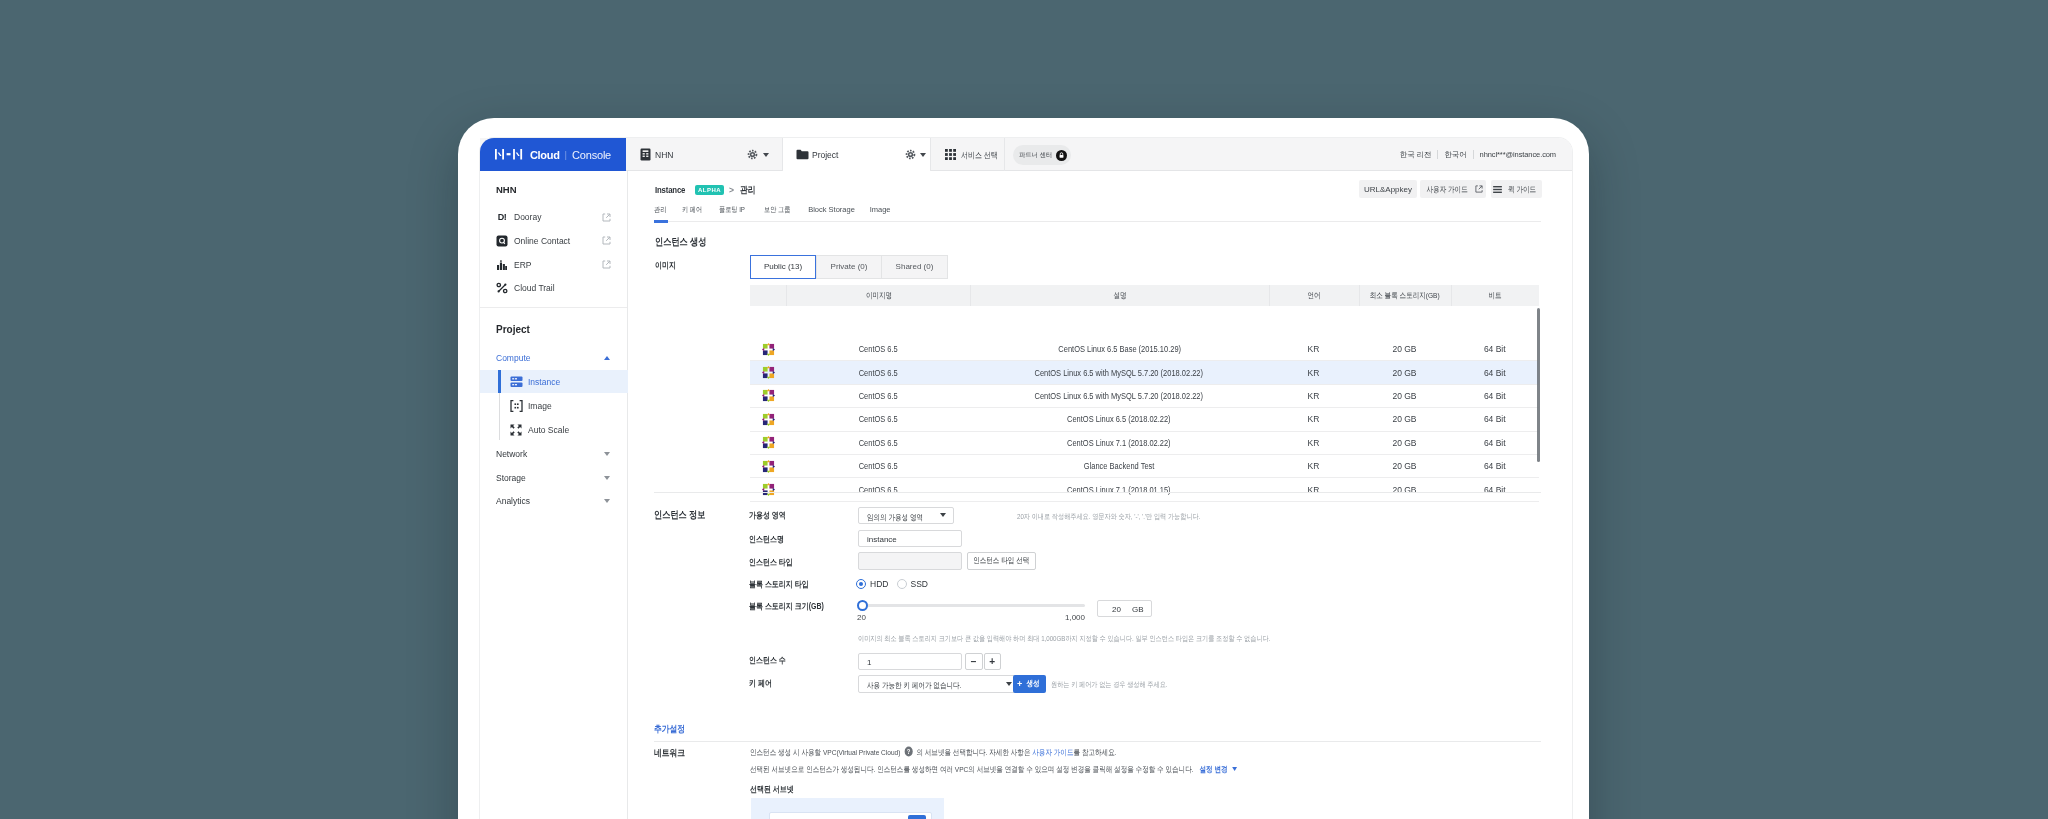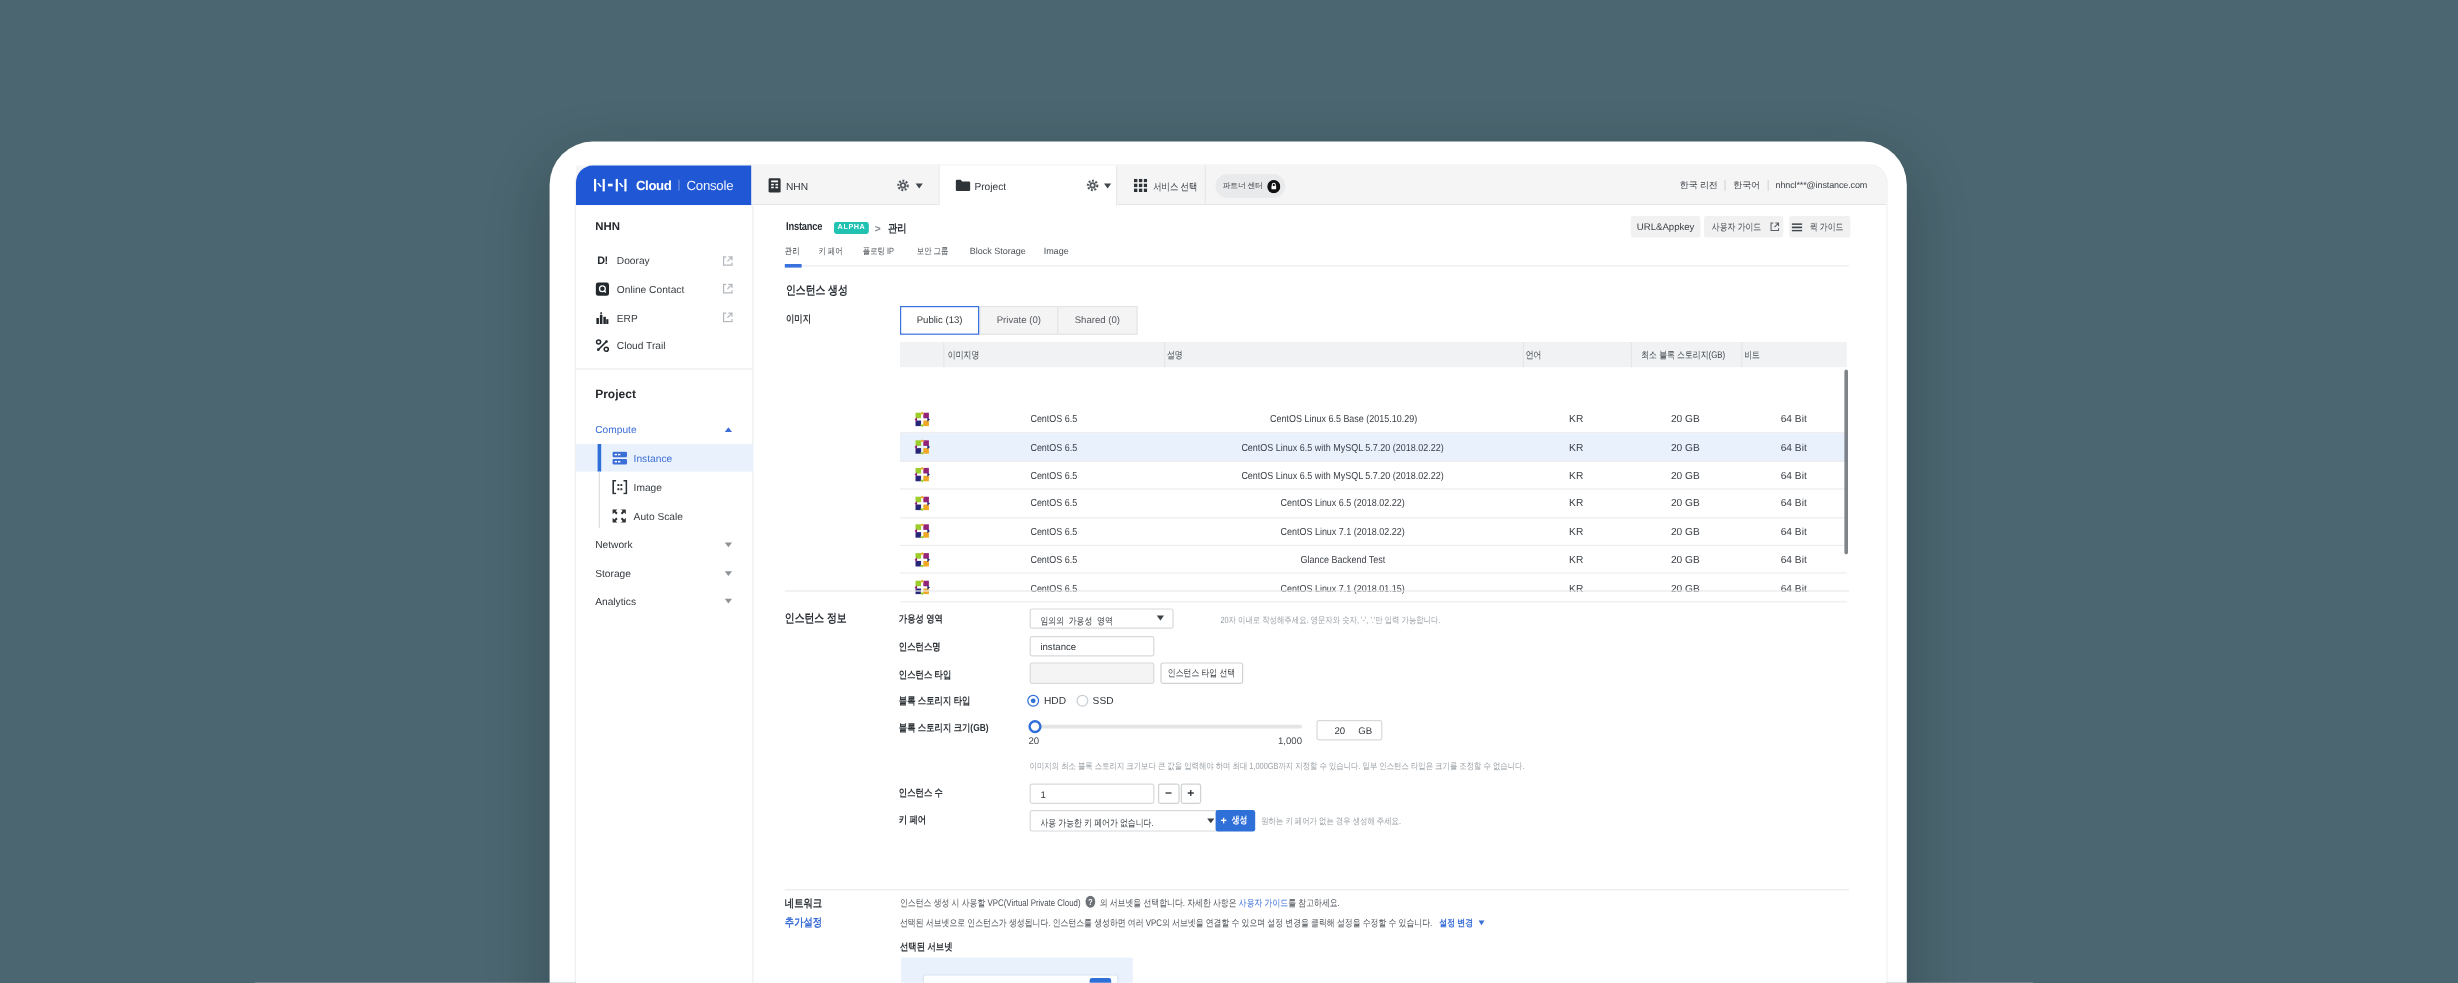--- a/index.html
+++ b/index.html
@@ -60,21 +60,21 @@
   .tab-active-bar { left:173.5px; top:82px; width:14.5px; height:2.5px; background:#3a72dd; }
   .sec-title { font-size:10px; font-weight:bold; color:#2b3036; }
   .form-lbl { font-size:8.5px; color:#2f3439; font-weight:bold; }
 
   .img-tab { top:117px; height:23.5px; display:flex; align-items:center; justify-content:center; font-size:8px; }
   .img-tab.on { background:#fff; border:1px solid #3a72dd; color:#33383d; z-index:2; }
   .img-tab.off { background:#f4f4f5; border:1px solid #e3e4e5; color:#55595e; }
 
   
   .thead { left:270px; top:147px; width:789px; height:21px; background:#f1f2f3; }
-  .th { position:absolute; top:0; height:21px; display:flex; align-items:center; justify-content:flex-start; font-size:8px; color:#3f444a; border-left:1px solid #e6e7e9; white-space:nowrap; }
+  .th { position:absolute; top:0; height:21px; display:flex; align-items:center; justify-content:center; font-size:8px; color:#3f444a; border-left:1px solid #e6e7e9; white-space:nowrap; }
   .trow { left:270px; width:789px; height:23.4px; border-bottom:1px solid #ededee;margin-top:32px; }
   .td { position:absolute; top:0; height:100%; display:flex; align-items:center; justify-content:center; font-size:8.5px; color:#3a3f45; white-space:nowrap; }
   .trow.hl { background:#e9f1fd; }
   .scrollbar { left:1056.5px; top:170px; width:3.5px; height:154px; background:#686e74; border-radius:2px; opacity:.85; }
 
   
   .ctl { position:absolute; border:1px solid #d8d9db; border-radius:2px; background:#fff; }
   .ctl-txt { font-size:8px; color:#33383d; font-weight:normal; white-space:nowrap; }
   .sel-caret { position:absolute; right:7px; top:50%; transform:translateY(-50%); width:0; height:0; border-left:3px solid transparent; border-right:3px solid transparent; border-top:4px solid #3c4146; }
   .helper { position:absolute; font-size:7.5px; color:#9aa0a6; white-space:nowrap; }
@@ -594,21 +594,21 @@
             <div class="td" style="left: 700.5px; width: 88.5px;">64 Bit</div>
           </div>
         </div>
       <div class="abs scrollbar"></div>
 
       <div class="abs" style="left:174px; top:353.5px; width:887px; height:1px; background:#e9eaeb;"></div>
 
       <div class="abs sec-title" style="left:174px; top:370px;"><span class="k">인스턴스 정보</span></div>
 
       <div class="abs form-lbl" style="left:269px; top:372px;"><span class="k">가용성 영역</span></div>
-      <div class="ctl" style="left:378px; top:368.5px; width:120px; height:17.5px;font-family:Liberation Mono, monospace;">
+      <div class="ctl" style="left:378px; top:368.5px; width:96px; height:17.5px;">
         <span class="ctl-txt abs k" style="left:8px; top:4px;">임의의 가용성 영역</span>
         <span class="sel-caret"></span>
       </div>
 
       <div class="abs form-lbl" style="left:269px; top:396px;"><span class="k">인스턴스명</span></div>
       <div class="ctl" style="left:378px; top:391.5px; width:104px; height:17.5px;">
         <span class="ctl-txt abs" style="left:8px; top:4px;">instance</span>
       </div>
       <div class="helper" style="left:489px; top:374px;margin-left:48px;"><span class="k">20자 이내로 작성해주세요. 영문자와 숫자, '-', '.'만 입력 가능합니다.</span></div>
 
@@ -650,21 +650,21 @@
       <div class="ctl" style="left:378px; top:537px; width:162px; height:17.5px;">
         <span class="ctl-txt abs k" style="left:8px; top:4px;">사용 가능한 키 페어가 없습니다.</span>
         <span class="sel-caret"></span>
       </div>
       <div class="btn-blue" style="left:532.5px; top:537px; width:33.5px; height:17.5px;">
         <span style="font-size:9px; font-weight:bold;">+</span>
         <span class="kc">생성</span>
       </div>
       <div class="helper" style="left:571px; top:541.5px;"><span class="k">원하는 키 페어가 없는 경우 생성해 주세요.</span></div>
 
-      <div class="abs" style="left:174px; top:585px; font-size:9.5px; font-weight:bold; color:#3b6ed6;margin-top:40px;"><span class="k">추가설정</span></div>
+      <div class="abs" style="left:174px; top:585px; font-size:9.5px; font-weight:bold; color:#3b6ed6;"><span class="k">추가설정</span></div>
       <div class="abs" style="left:174px; top:603px; width:887px; height:1px; background:#e9eaeb;"></div>
 
       <div class="abs form-lbl" style="left:174px; top:609px; font-size:9.5px;"><span class="k">네트워크</span></div>
       <div class="para" style="left:270px; top:608px;">
         <span class="k">
           <span>인스턴스 생성 시 사용할 VPC(Virtual Private Cloud)</span>
           <span style="display:inline-block; vertical-align:-2px; margin:0 2px;"><svg width="11" height="11" viewBox="0 0 12 12">
                 <circle cx="6" cy="6" r="5.4" fill="#6d7278"></circle>
                 <text x="6" y="8.8" text-anchor="middle" font-size="8" font-weight="bold" fill="#fff" font-family="Liberation Sans, sans-serif">?</text>
               </svg></span>

